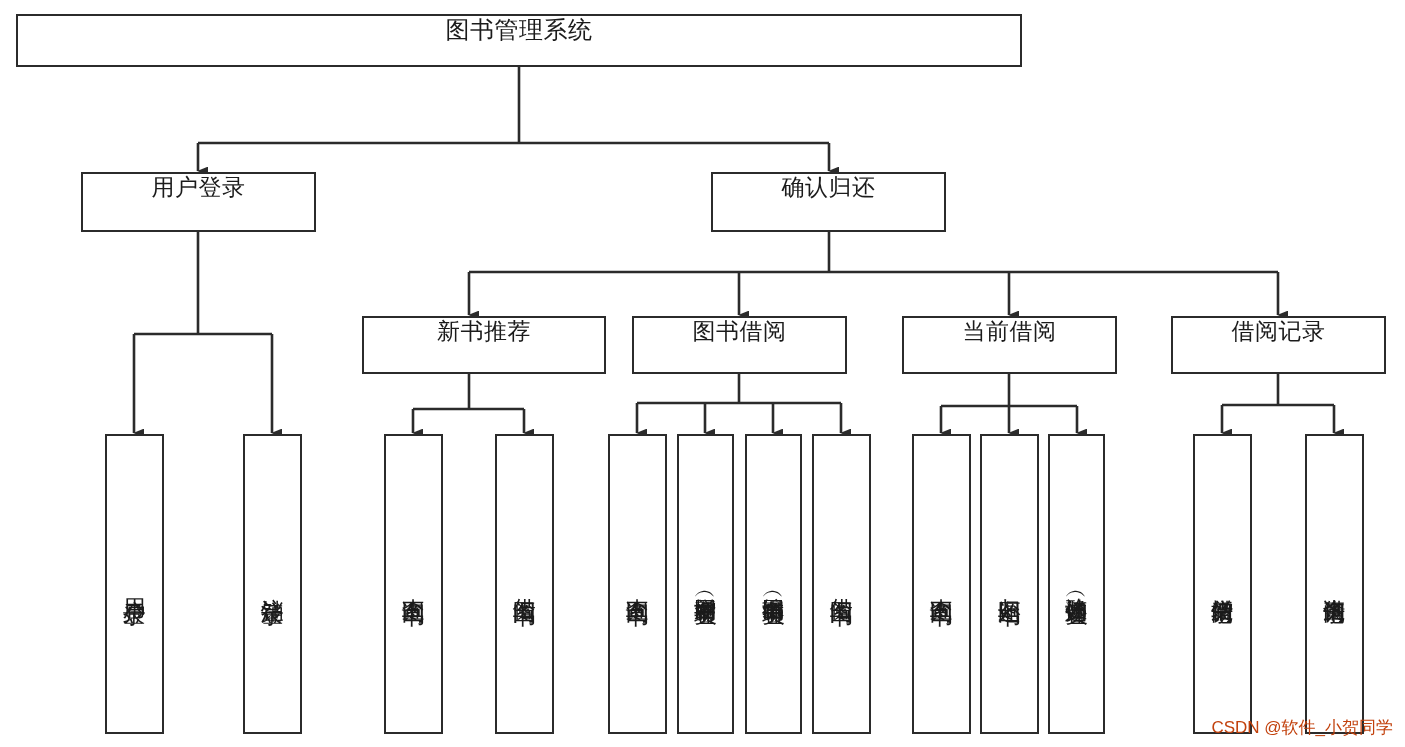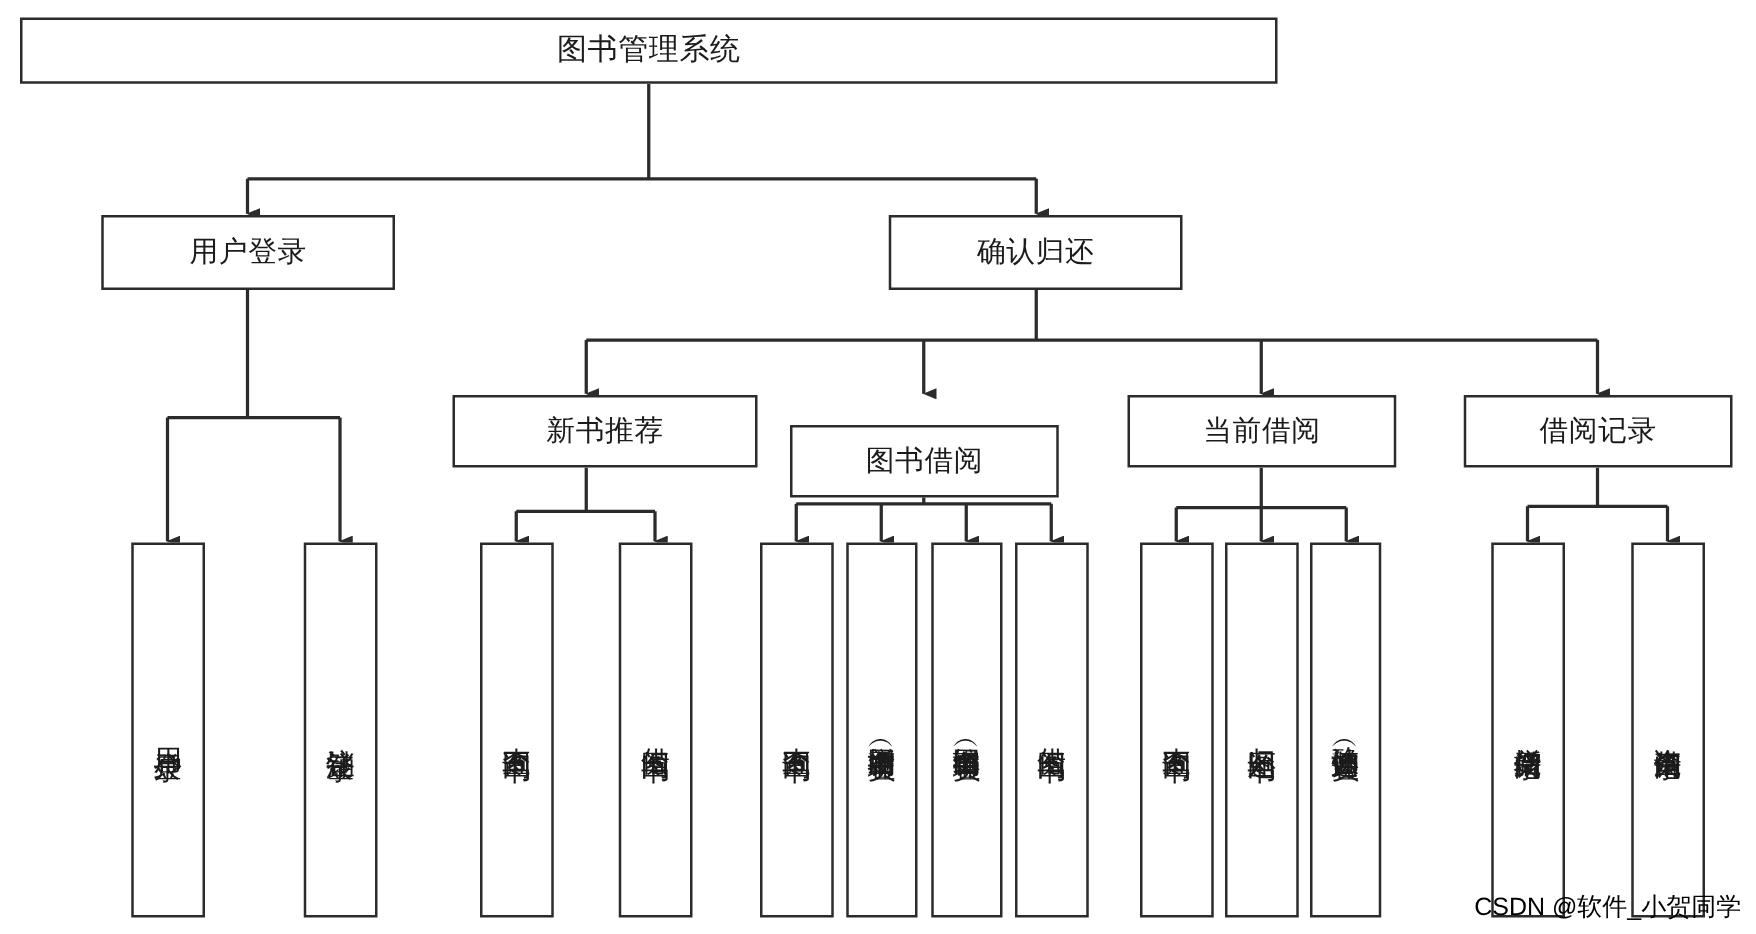--- a/index.html
+++ b/index.html
@@ -25,21 +25,20 @@
     width: 1405px;
     height: 747px;
     pointer-events: none;
   }
   .node {
     position: absolute;
     box-sizing: border-box;
     background: #ffffff;
     border: 2px solid #2b2b2b;
     display: flex;
-    align-items: center;
     justify-content: center;
     color: #1b1b1b;
     z-index: 2;
   }
   .node .label {
     display: block;
     text-align: center;
     line-height: 1.18;
     white-space: nowrap;
   }
@@ -66,22 +65,22 @@
     white-space: nowrap;
   }
   .node.vert.tall .label {
     font-size: 22px;
     letter-spacing: 1px;
   }
   #watermark {
     position: absolute;
     right: 12px;
     bottom: 8px;
-    font-size: 20px;
-    color: #000000;
+    font-size: 17px;
+    color: #c2410c;
     white-space: nowrap;
     z-index: 5;
   }
 </style>
 </head>
 <body>
 
 <div id="diagram-root">
 
   <svg id="edge-layer" viewBox="0 0 1405 747" xmlns="http://www.w3.org/2000/svg">
@@ -143,21 +142,21 @@
   </div>
 
   <div class="node horiz" style="left:711px; top:172px; width:235px; height:60px;">
     <span class="label">确认归还</span>
   </div>
 
   <div class="node horiz" style="left:362px; top:316px; width:244px; height:58px;">
     <span class="label">新书推荐</span>
   </div>
 
-  <div class="node horiz" style="left:632px; top:316px; width:215px; height:58px;margin-top:24px;">
+  <div class="node horiz" style="left:632px; top:316px; width:215px; height:58px;">
     <span class="label">图书借阅</span>
   </div>
 
   <div class="node horiz" style="left:902px; top:316px; width:215px; height:58px;">
     <span class="label">当前借阅</span>
   </div>
 
   <div class="node horiz" style="left:1171px; top:316px; width:215px; height:58px;">
     <span class="label">借阅记录</span>
   </div>

